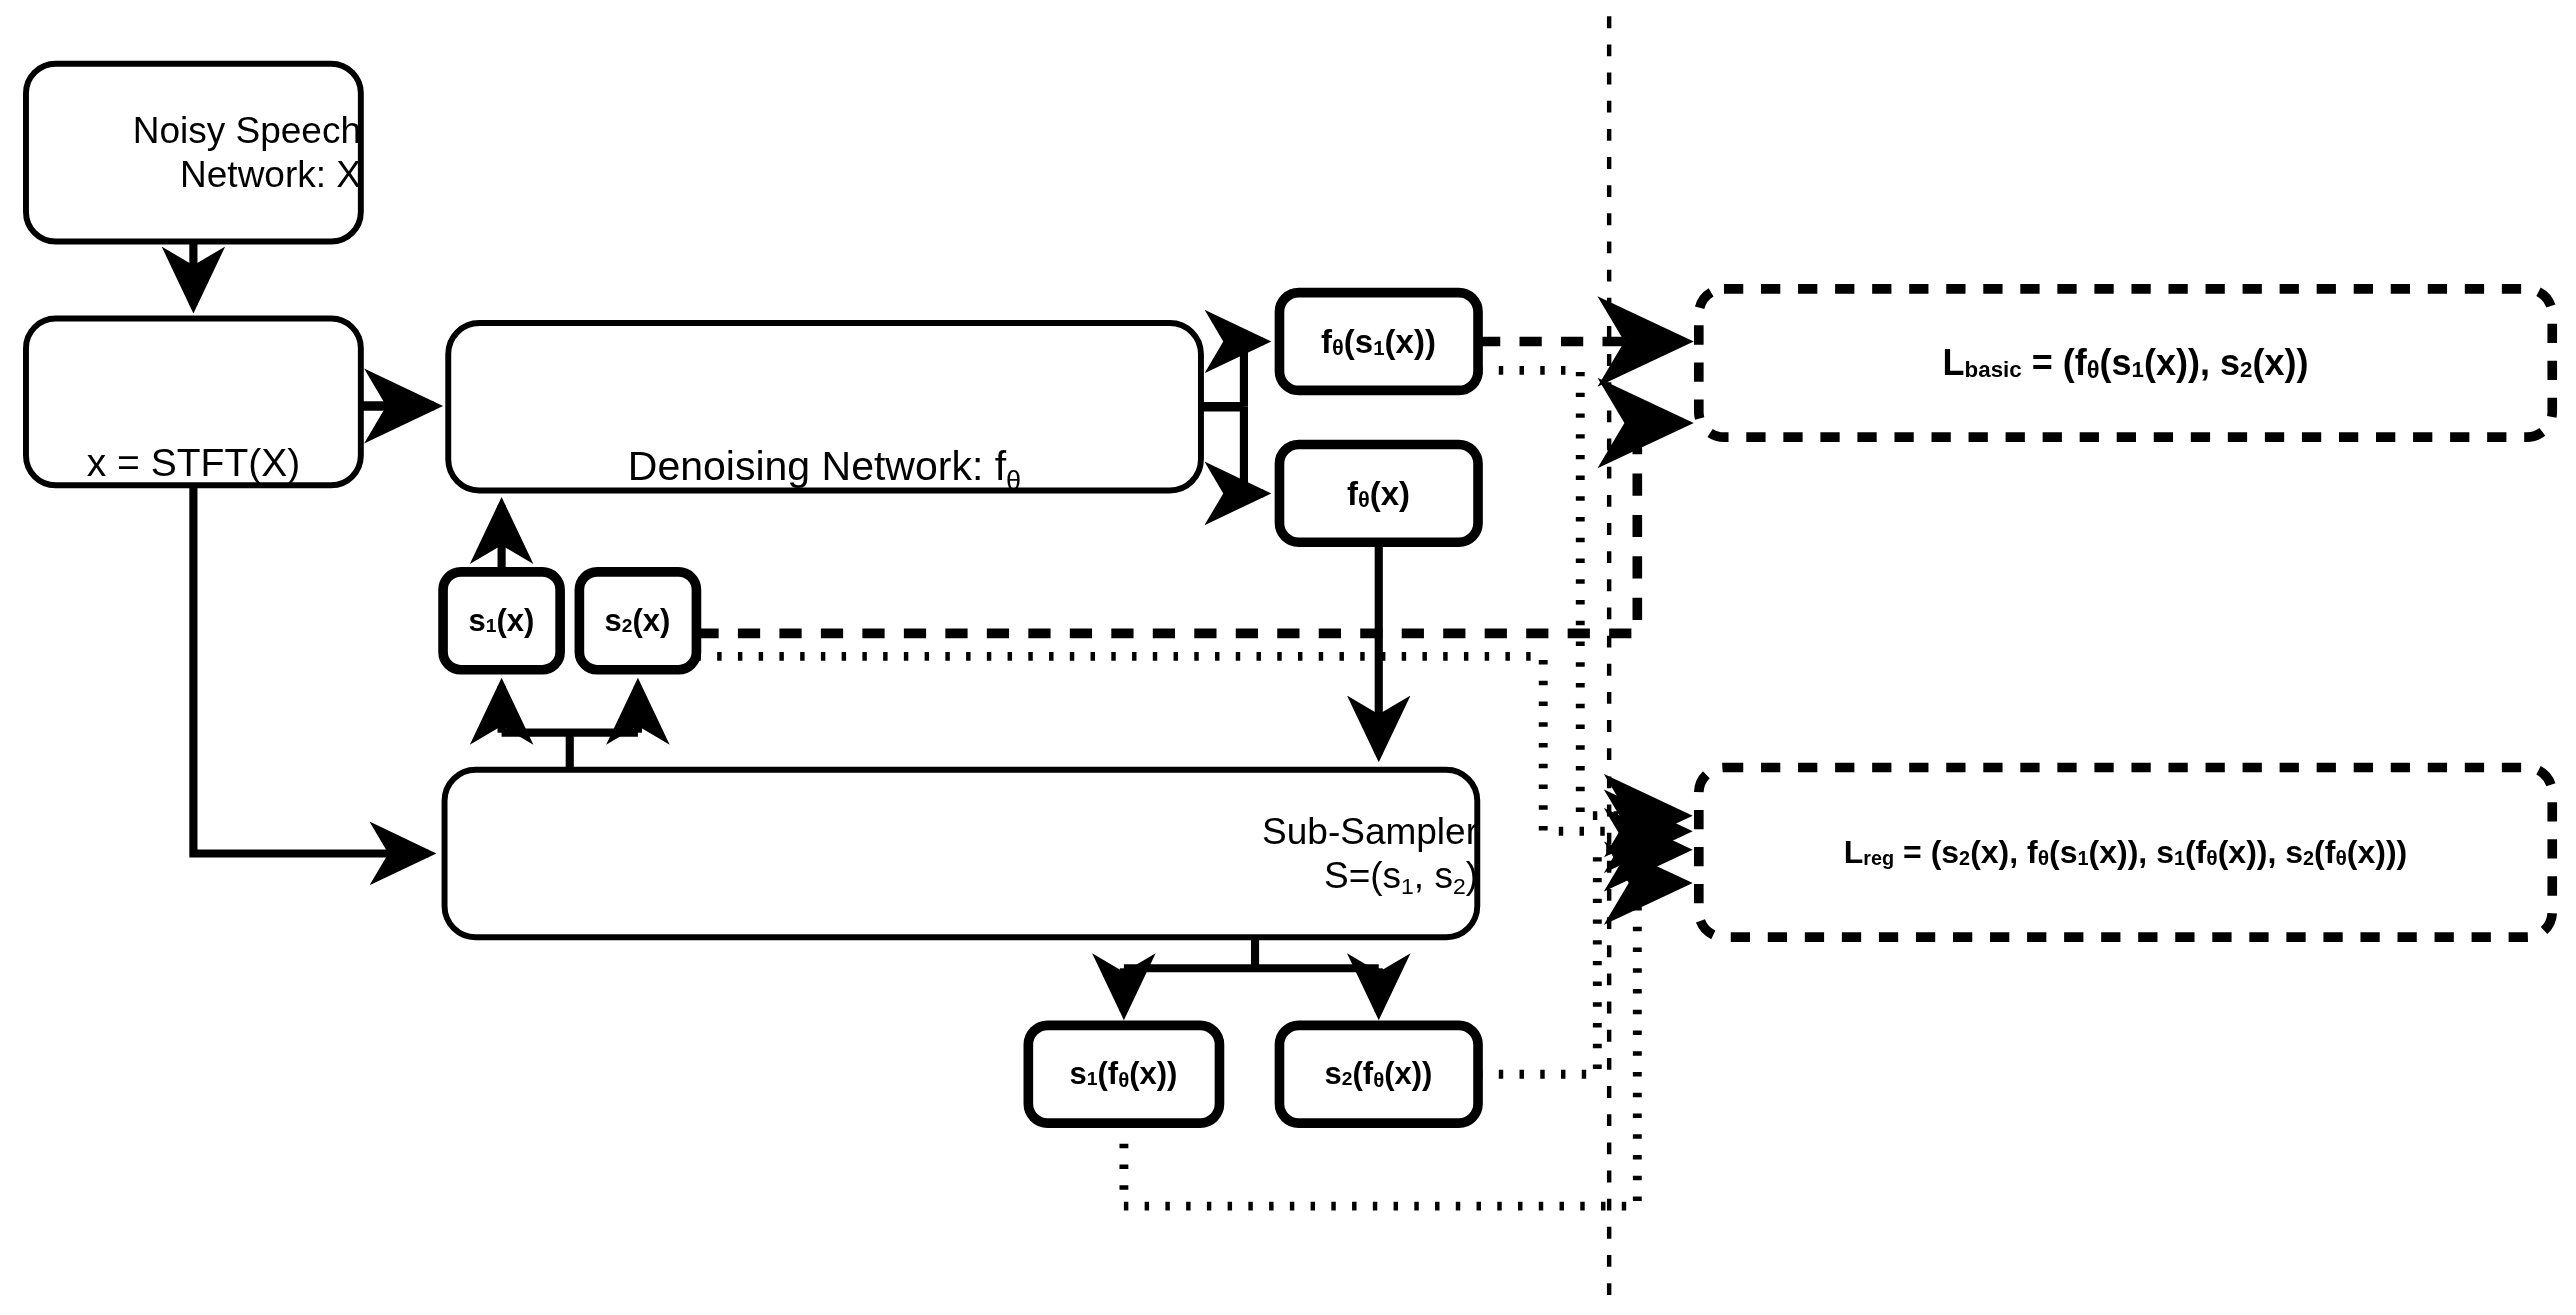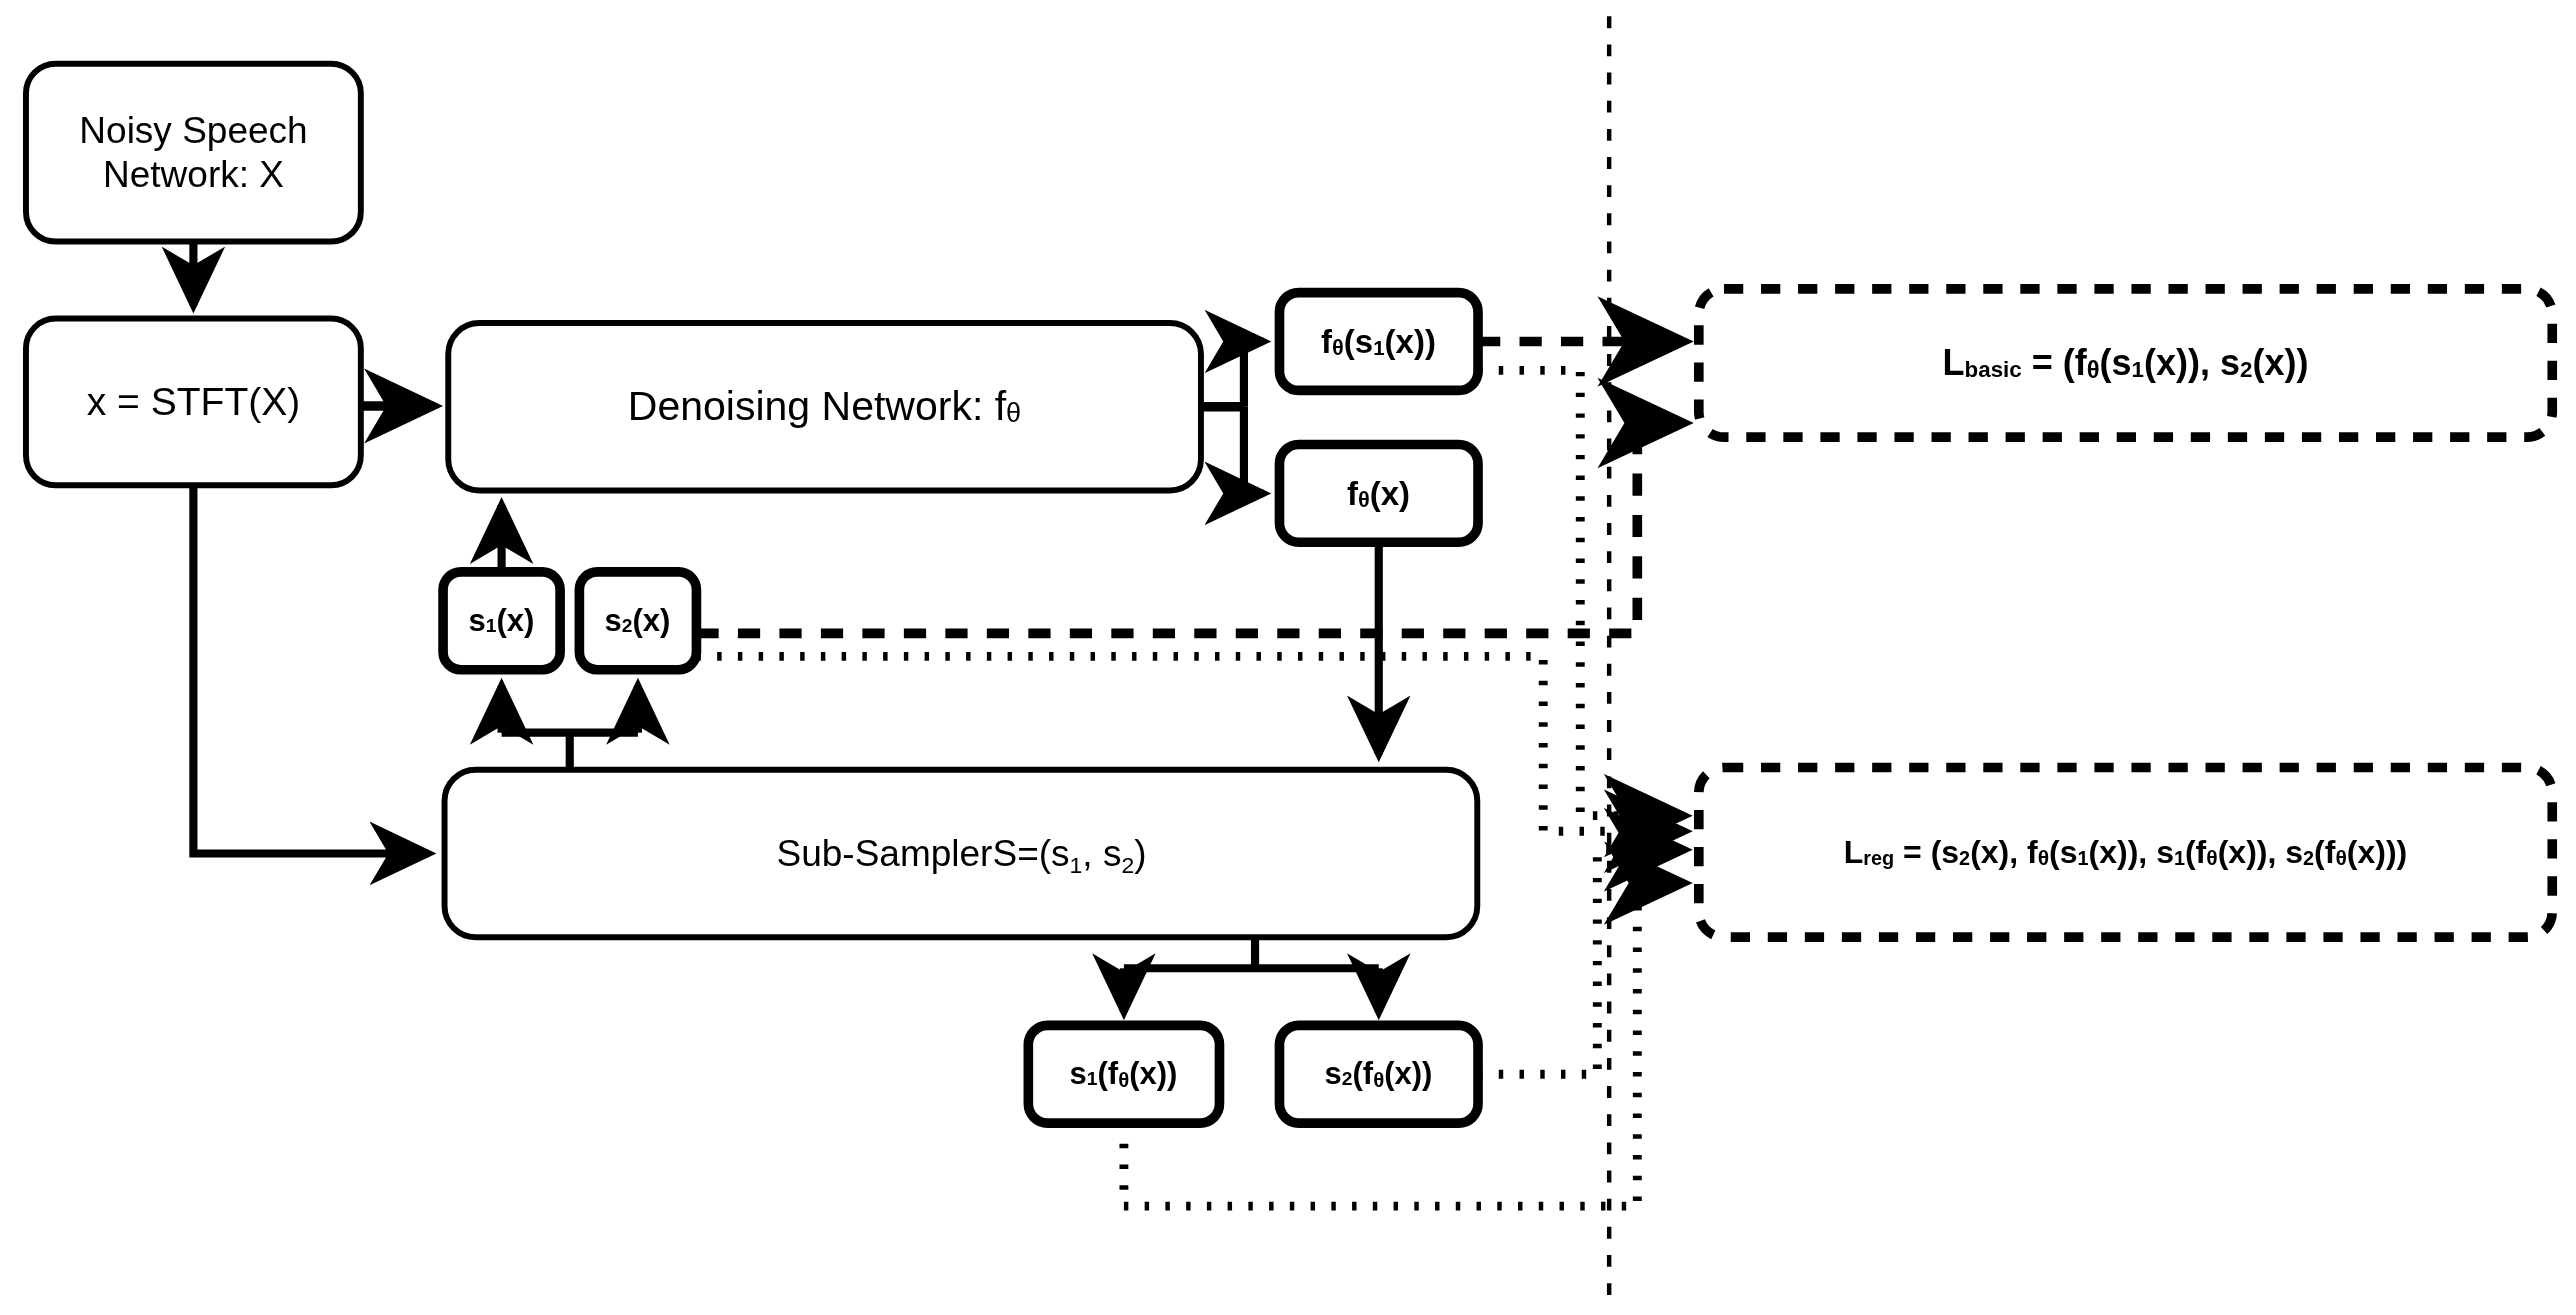--- a/index.html
+++ b/index.html
@@ -8,21 +8,21 @@
   #svgroot{position:absolute;left:0;top:0;width:2576px;height:1315px;}
   .blabel{
     position:absolute;
     display:flex;align-items:center;justify-content:center;
     text-align:center;
     color:#000;
     pointer-events:none;
     line-height:1.18;
     white-space:pre;
   }
-  .reg{font-weight:400;}
+  .reg{font-weight:400;align-items:flex-end;}
   .bold{font-weight:700;}
   sub{font-size:0.62em;vertical-align:baseline;position:relative;top:0.30em;}
   .thetasub{font-size:0.66em;vertical-align:baseline;position:relative;top:0.28em;font-weight:inherit;}
 </style>
 </head>
 <body>
 
 <div id="stage">
 
   <svg id="svgroot" viewBox="0 0 3477 1775" xmlns="http://www.w3.org/2000/svg">
@@ -119,21 +119,21 @@
   </div>
 
   <div class="blabel bold" style="left:443px;top:572px;width:117px;height:98px;font-size:31px;">
     <span>s</span><sub>1</sub><span>(x)</span>
   </div>
 
   <div class="blabel bold" style="left:579px;top:572px;width:117px;height:98px;font-size:31px;">
     <span>s</span><sub>2</sub><span>(x)</span>
   </div>
 
-  <div class="blabel reg" style="left:445px;top:770px;width:1033px;height:167px;font-size:37px;flex-direction:row;">
+  <div class="blabel reg" style="left:445px;top:770px;width:1033px;height:167px;font-size:37px;flex-direction:column;">
     <span>Sub-Sampler</span>
     <span><span>S=(s</span><sub>1</sub><span>, s</span><sub>2</sub><span>)</span></span>
   </div>
 
   <div class="blabel bold" style="left:1028px;top:1025px;width:191px;height:98px;font-size:31px;">
     <span>s</span><sub>1</sub><span>(f</span><span class="thetasub">θ</span><span>(x))</span>
   </div>
 
   <div class="blabel bold" style="left:1279px;top:1025px;width:199px;height:98px;font-size:31px;">
     <span>s</span><sub>2</sub><span>(f</span><span class="thetasub">θ</span><span>(x))</span>

